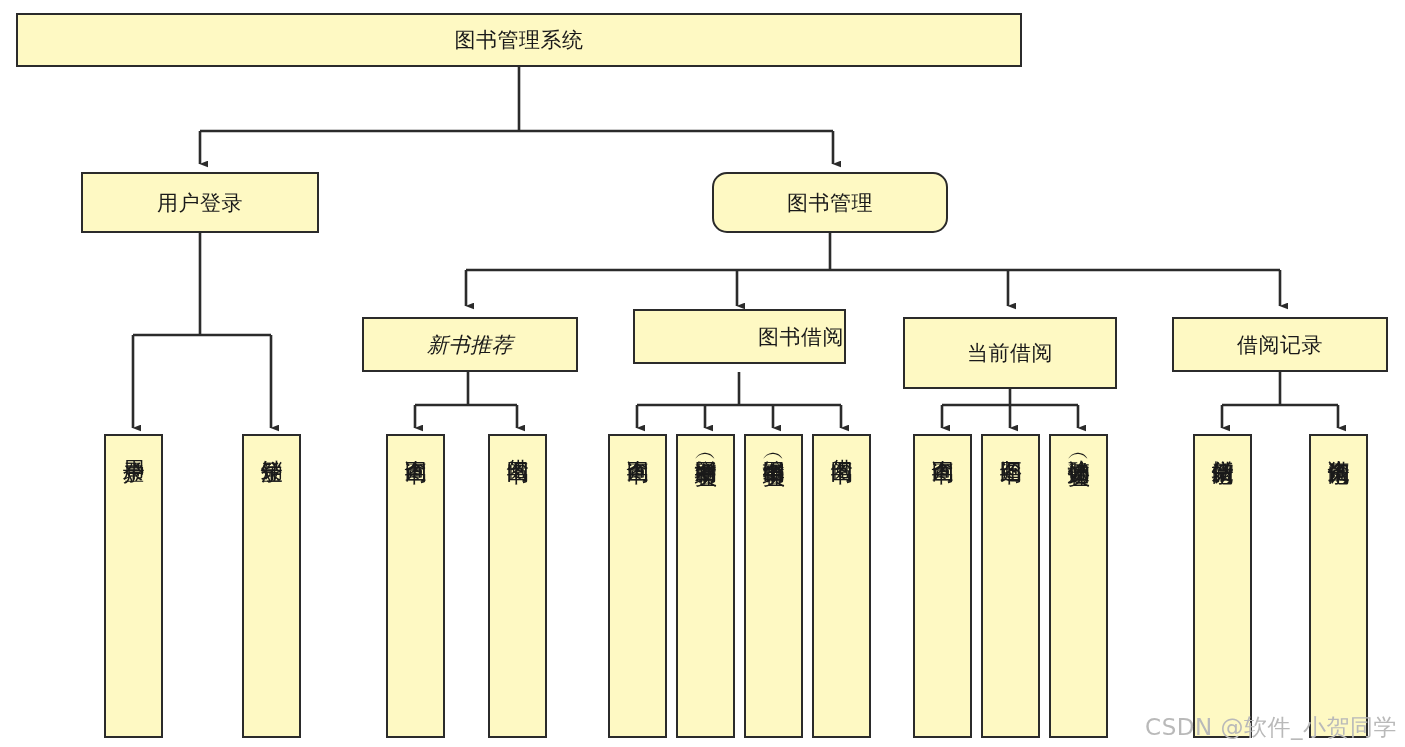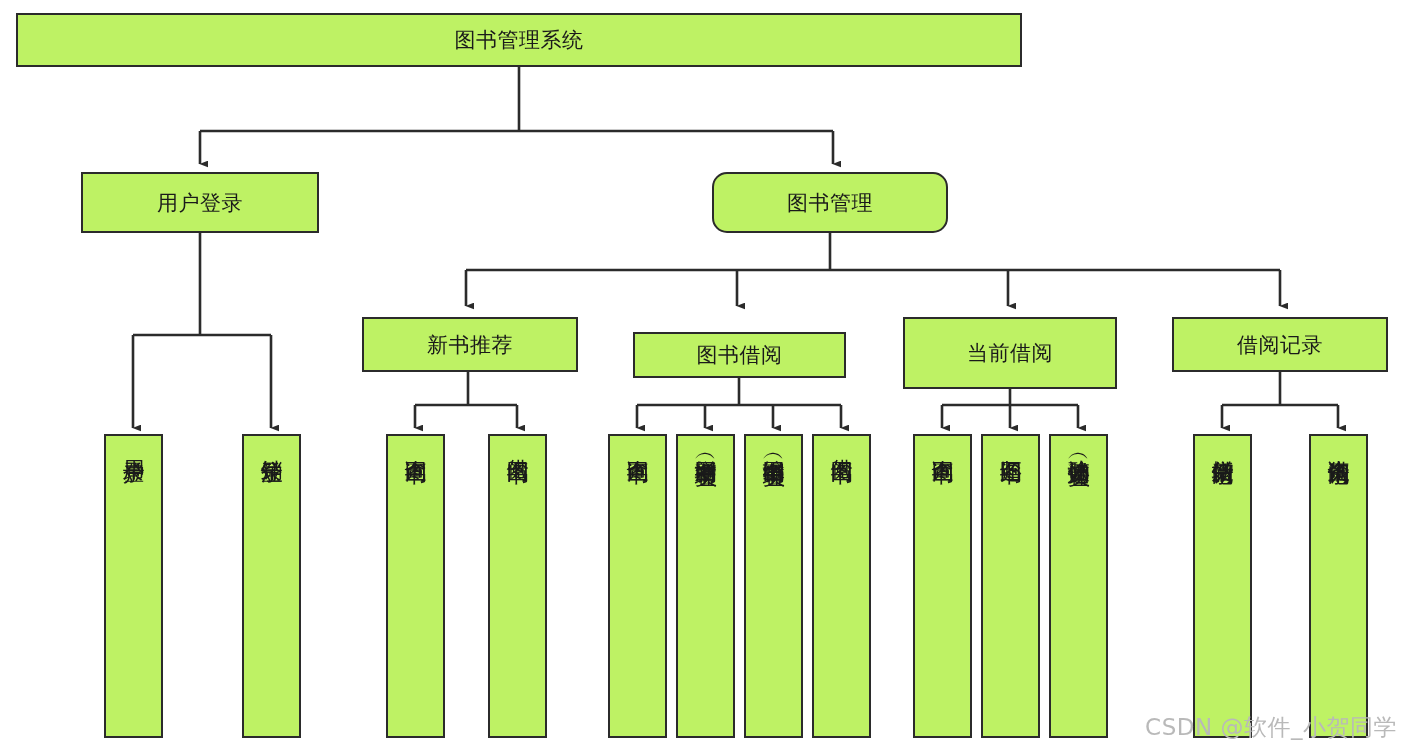--- a/index.html
+++ b/index.html
@@ -24,21 +24,21 @@
     position: absolute;
     left: 0;
     top: 0;
     width: 1405px;
     height: 747px;
     pointer-events: none;
   }
   .node {
     position: absolute;
     box-sizing: border-box;
-    background: #bef264;
+    background: #fef9c3;
     border: 2.5px solid #2b2b2b;
     display: flex;
     align-items: center;
     justify-content: center;
     color: #1a1a1a;
     overflow: hidden;
   }
   .node-h {
     font-size: 21px;
     letter-spacing: 0.5px;
@@ -127,24 +127,24 @@
     <span>图书管理系统</span>
   </div>
 
   <div class="node node-h" style="left:81px; top:172px; width:238px; height:61px;">
     <span>用户登录</span>
   </div>
   <div class="node node-h" style="left:712px; top:172px; width:236px; height:61px;border-radius:15px;">
     <span>图书管理</span>
   </div>
 
-  <div class="node node-h" style="left:362px; top:317px; width:216px; height:55px;">
+  <div class="node node-h" style="left:362px; top:317px; width:216px; height:55px;font-style:italic;">
     <span>新书推荐</span>
   </div>
-  <div class="node node-h" style="left:633px; top:332px; width:213px; height:46px;">
+  <div class="node node-h" style="left:633px; top:309px; width:213px; height:55px;justify-content:flex-end;">
     <span>图书借阅</span>
   </div>
   <div class="node node-h" style="left:903px; top:317px; width:214px; height:72px;">
     <span>当前借阅</span>
   </div>
   <div class="node node-h" style="left:1172px; top:317px; width:216px; height:55px;justify-content:center;">
     <span>借阅记录</span>
   </div>
 
   <div class="node node-v" style="left:104px; top:434px; width:59px; height:304px;">

